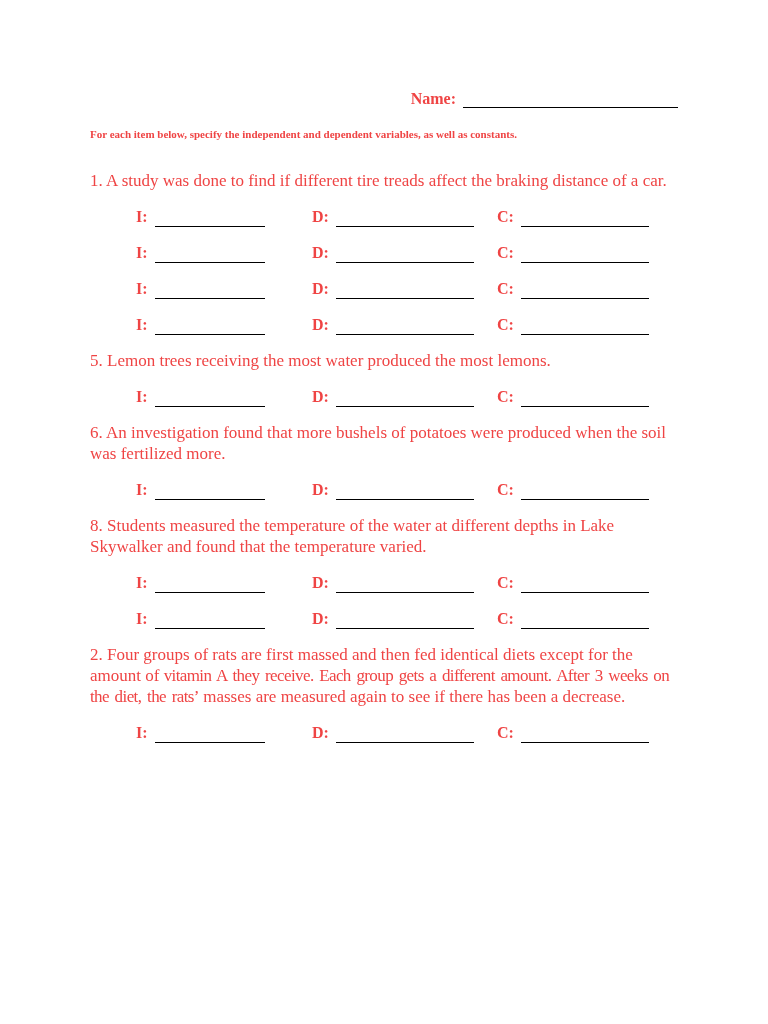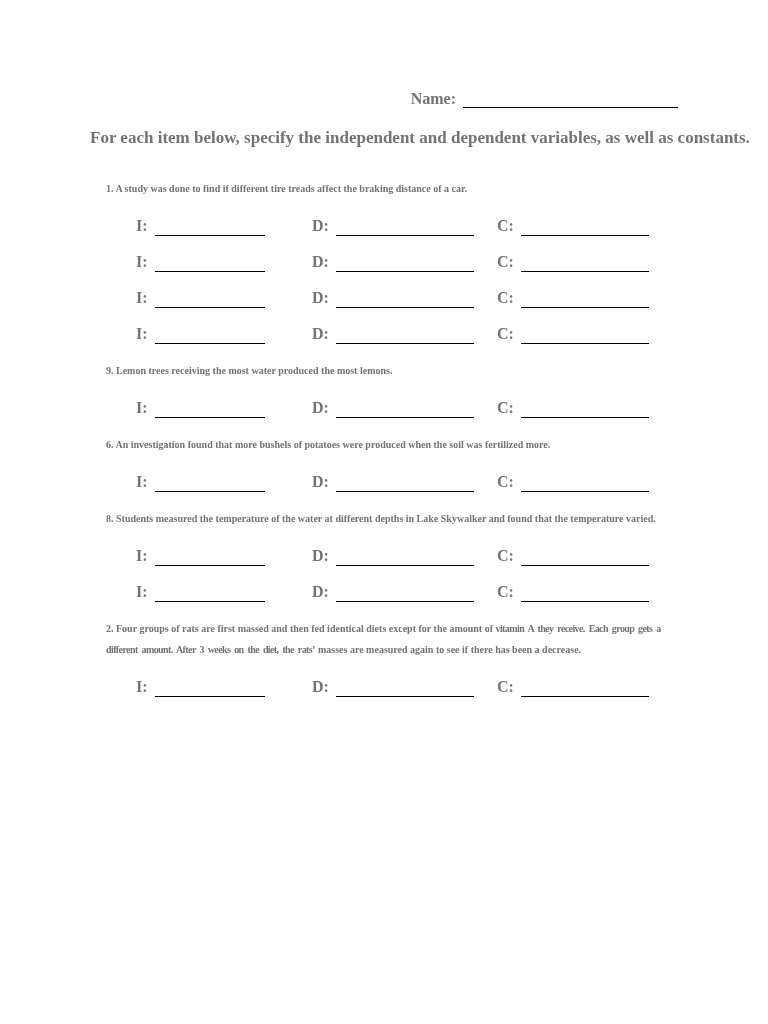--- a/index.html
+++ b/index.html
@@ -8,21 +8,21 @@
     background: #ffffff;
   }
   .page {
     position: relative;
     width: 768px;
     height: 1024px;
     background: #ffffff;
     box-sizing: border-box;
     padding: 88px 90px 0 90px;
     font-family: "Liberation Serif", serif;
-    color: #737373;
+    color: #ef4444;
     overflow: hidden;
     border-radius: 21px;
   }
   .name-row {
     display: flex;
     justify-content: flex-end;
     align-items: flex-end;
     font-size: 16px;
     font-weight: bold;
     height: 20px;
@@ -30,32 +30,31 @@
   }
   .name-line {
     display: inline-block;
     width: 215px;
     height: 15px;
     border-bottom: 1.5px solid #000;
     margin-left: 7px;
   }
   .instruction {
     margin: 0 16px 30px 0;
-    font-size: 17px;
+    font-size: 11px;
     font-weight: bold;
     white-space: nowrap;
   }
   .item {
     margin-bottom: 15px;
   }
   .item-text {
-    margin: 16px;
-    font-size: 10px;
+    margin: 0;
+    font-size: 17px;
     line-height: 21px;
-    font-weight: bold;
   }
   .seg.condensed {
     letter-spacing: -0.6px;
     word-spacing: 2px;
   }
   .blank-row {
     display: flex;
     margin-top: 15px;
     height: 21px;
     padding-left: 46px;
@@ -159,21 +158,21 @@
         <span class="bline l-d"></span>
       </span>
       <span class="blank-group g-c">
         <span class="blabel">C:</span>
         <span class="bline l-c"></span>
       </span>
     </div>
   </div>
 
   <div class="item">
-    <p class="item-text"><span class="seg">9. Lemon trees receiving the most water produced the most lemons.</span></p>
+    <p class="item-text"><span class="seg">5. Lemon trees receiving the most water produced the most lemons.</span></p>
     <div class="blank-row">
       <span class="blank-group g-i">
         <span class="blabel">I:</span>
         <span class="bline l-i"></span>
       </span>
       <span class="blank-group g-d">
         <span class="blabel">D:</span>
         <span class="bline l-d"></span>
       </span>
       <span class="blank-group g-c">

